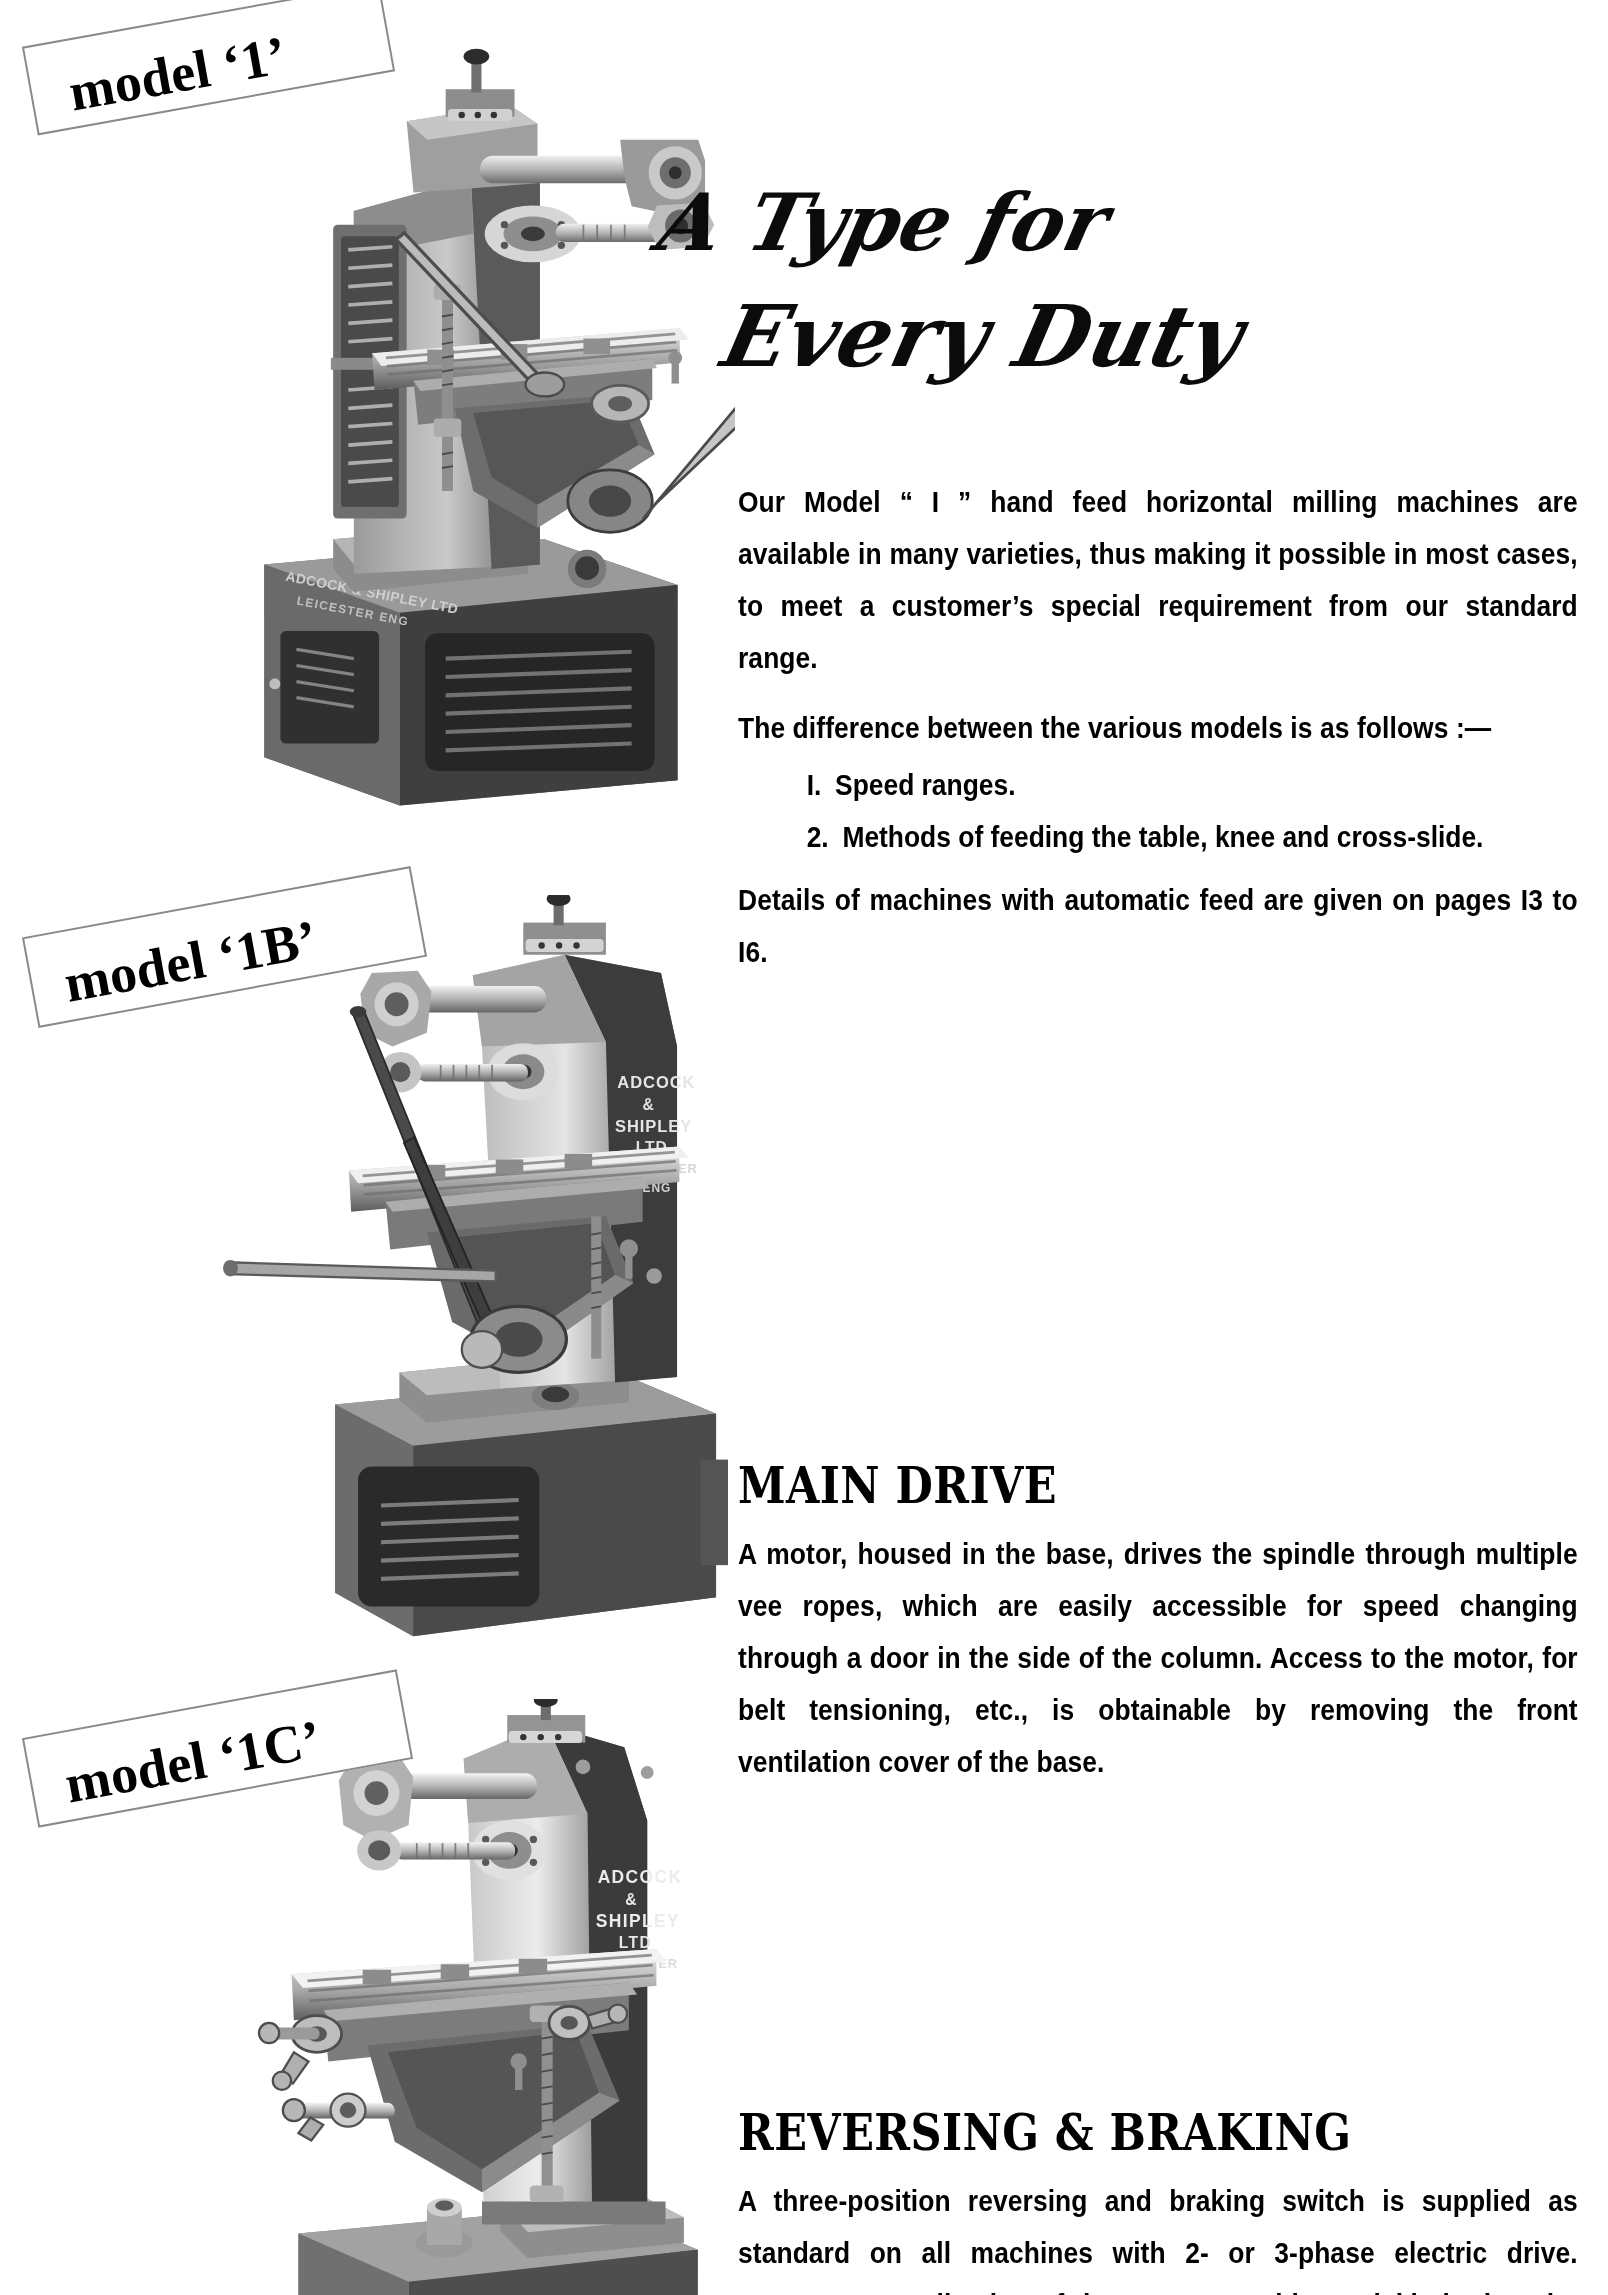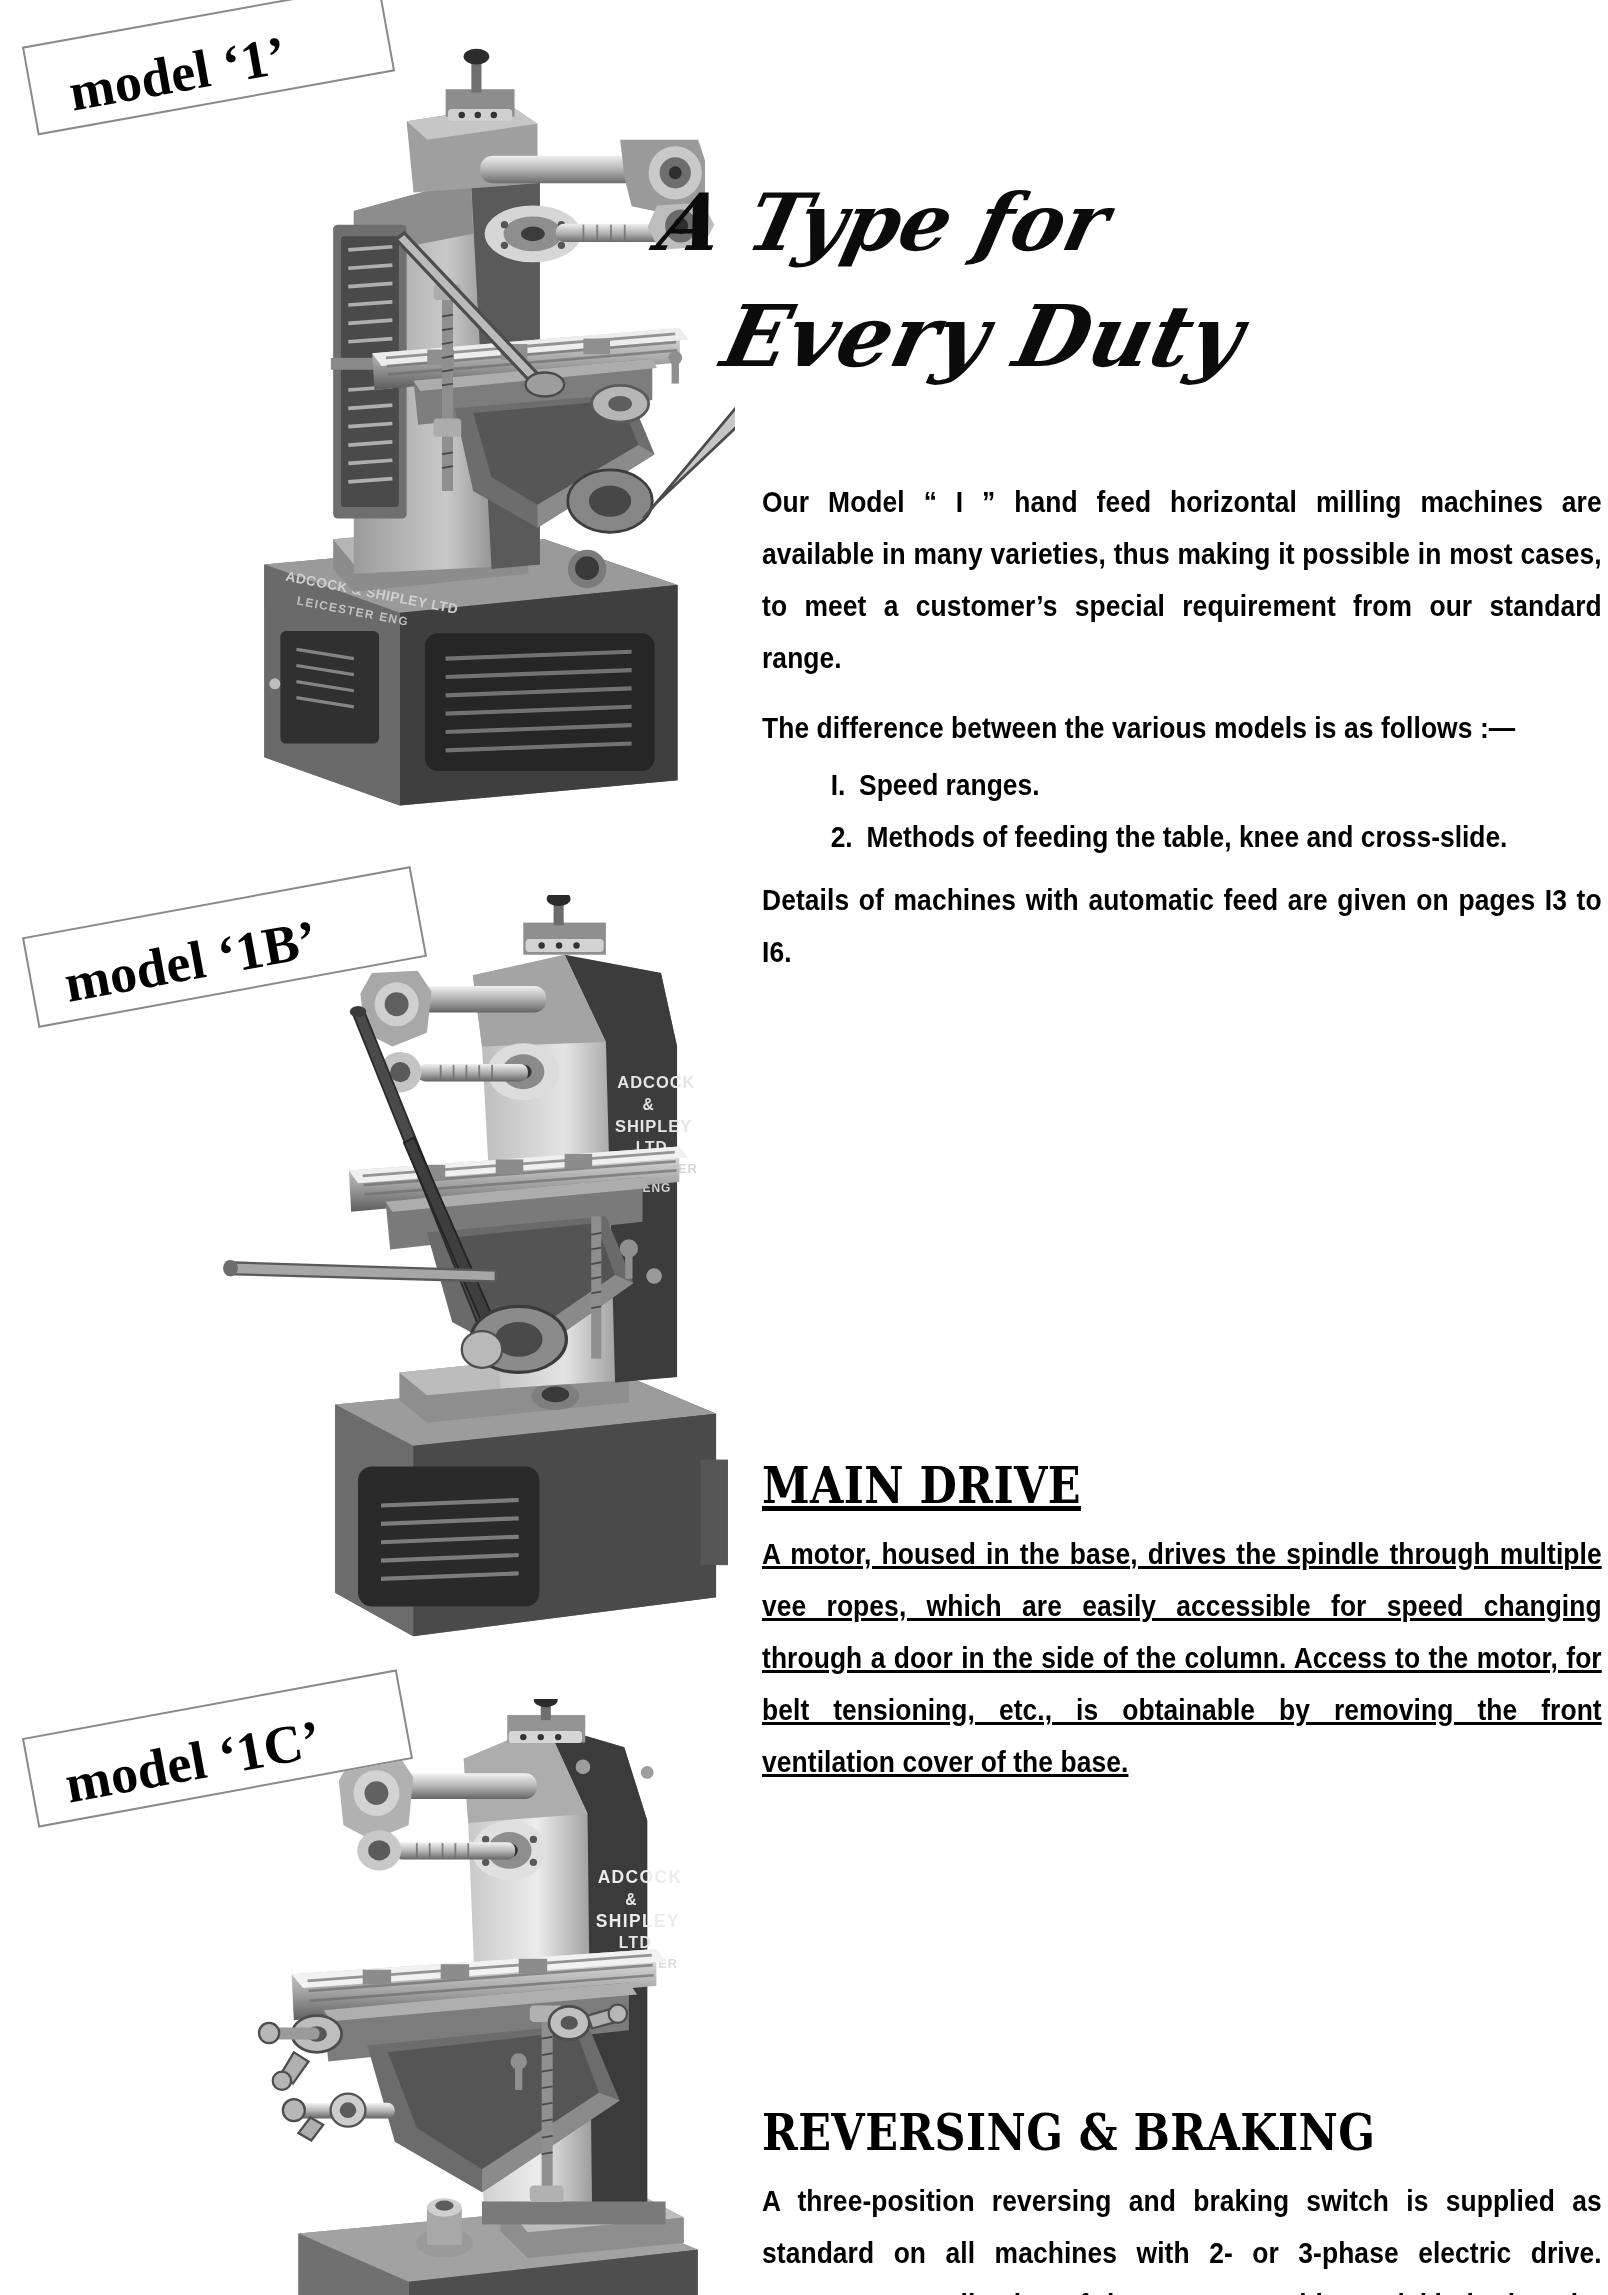--- a/index.html
+++ b/index.html
@@ -31,21 +31,21 @@
   .headline{
     position:absolute;z-index:20;
     font-family:"DejaVu Serif",serif;font-style:italic;font-weight:700;
     color:#0b0b0b;line-height:1;
   }
   #headline-line1{left:661px;top:183px;font-size:79px;transform:skewX(-13deg);}
   #headline-line2{left:725px;top:294px;font-size:85px;transform:skewX(-13deg);}
 
   
   .col{
-    position:absolute;left:762px;width:840px;z-index:10;
+    position:absolute;left:738px;width:840px;z-index:10;
   }
   .body-p{
     font-family:"Liberation Sans Narrow","Liberation Sans",sans-serif;
     font-weight:600;font-size:30px;line-height:52px;
     text-align:justify;text-align-last:left;
     letter-spacing:0.1px;margin:0 0 18.4px 0;color:#000;
     transform:scaleX(.88);transform-origin:left center;width:113.6%;
   }
   .body-p.tight{margin-bottom:4.6px;}
   .numlist{margin:0 0 11px 0;padding:0;list-style:none;}
@@ -60,21 +60,21 @@
   .numlist li .num{flex:0 0 auto;}
   .numlist li .txt{flex:1 1 auto;}
 
   .section-head{
     font-family:"DejaVu Serif",serif;font-weight:700;
     font-size:50px;line-height:1.05;letter-spacing:0.5px;
     margin:0 0 15.6px 0;color:#000;
     transform:scaleX(.86);transform-origin:left center;width:116%;
   }
   #col-main-drive{top:476px;}
-  #col-main-drive2{top:1460px;text-decoration:underline;}
+  #col-main-drive2{top:1460px;}
   #col-reversing{top:2107px;}
 
   
   .fig{position:absolute;z-index:15;}
   #fig-1{left:216px;top:41px;width:519px;height:776px;}
   #fig-1b{left:202px;top:895px;width:537px;height:762px;}
   #fig-1c{left:225px;top:1699px;width:514px;height:826px;}
   .fig svg{display:block;width:100%;height:100%;}
 </style>
 </head>

